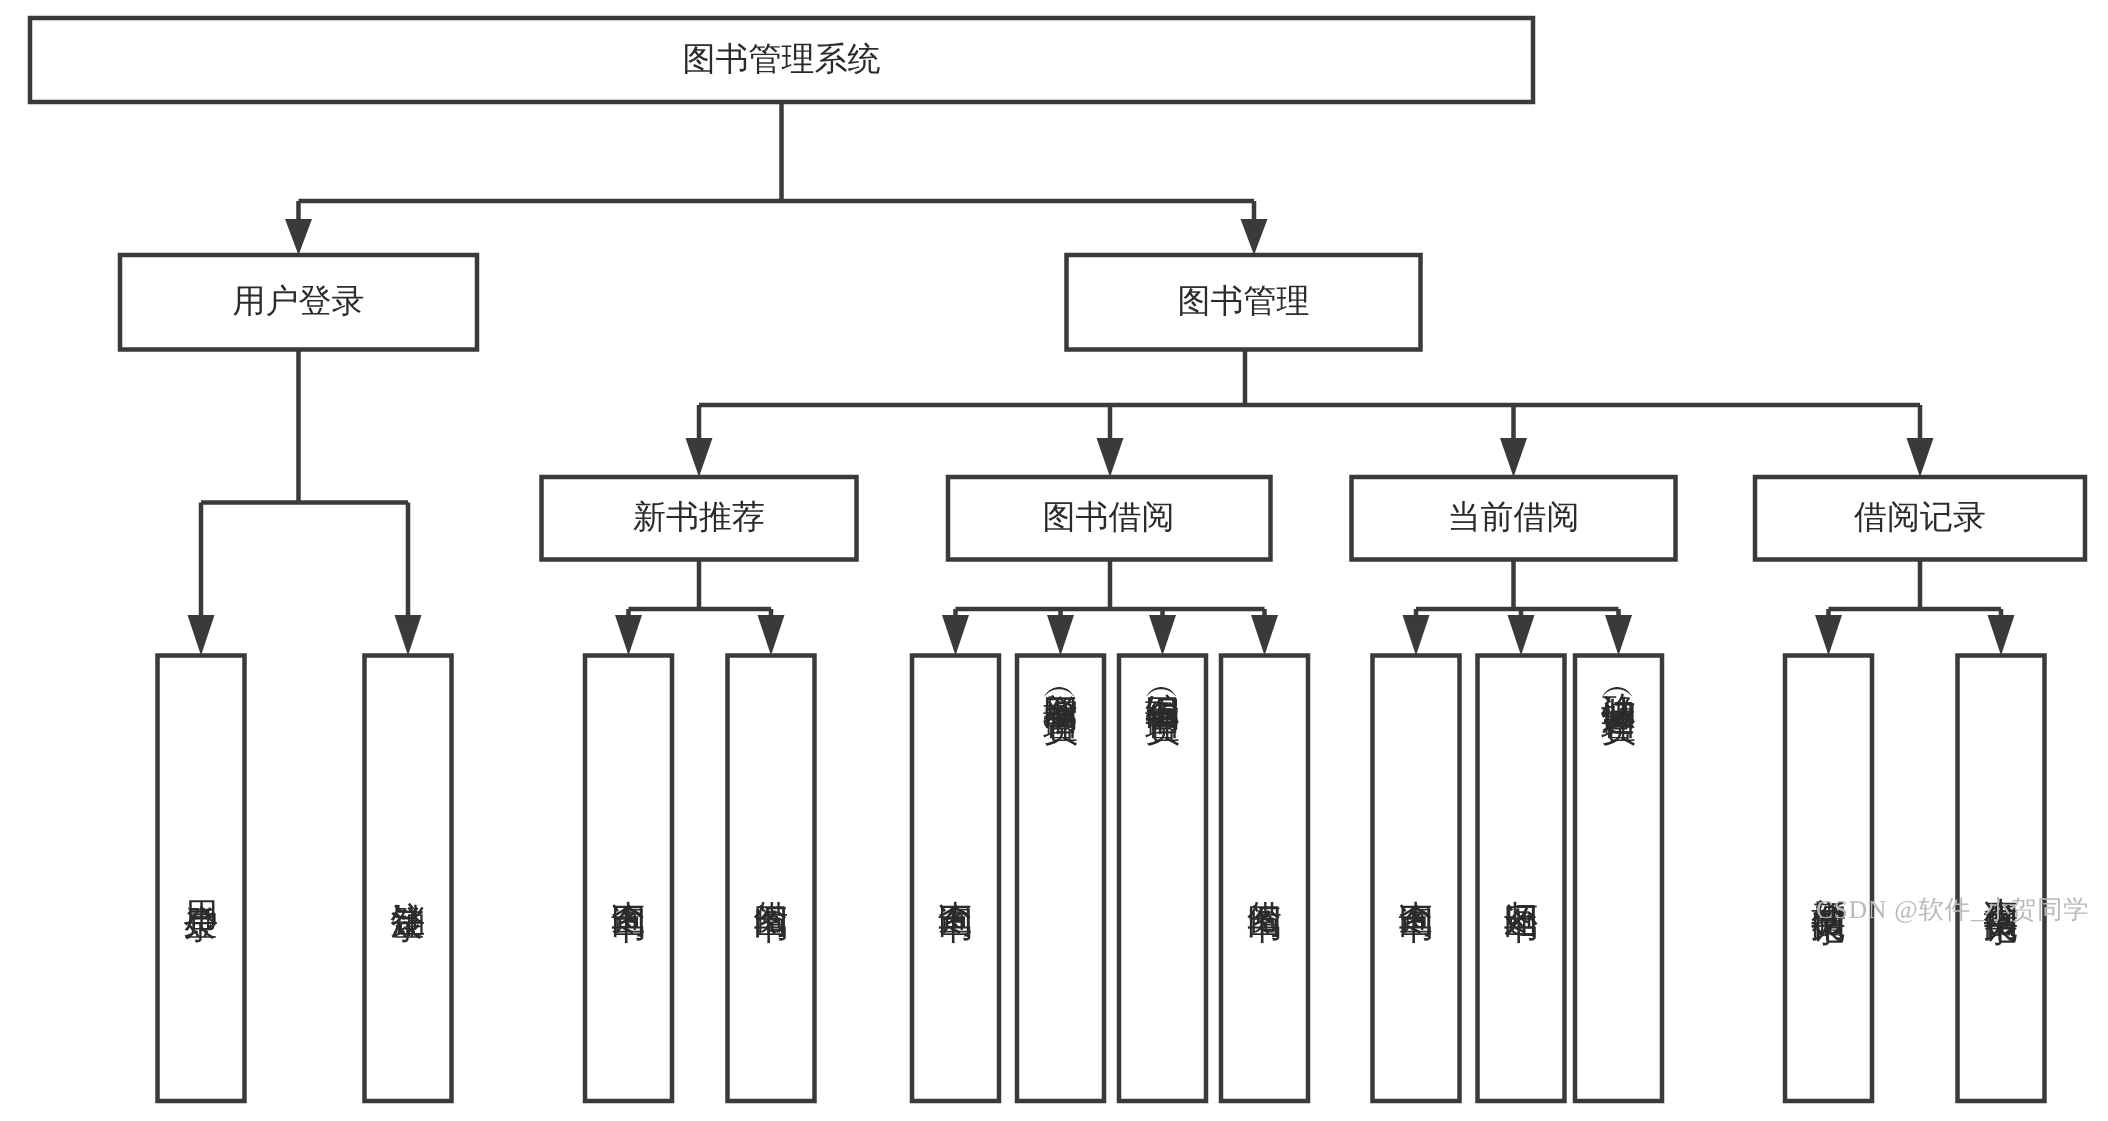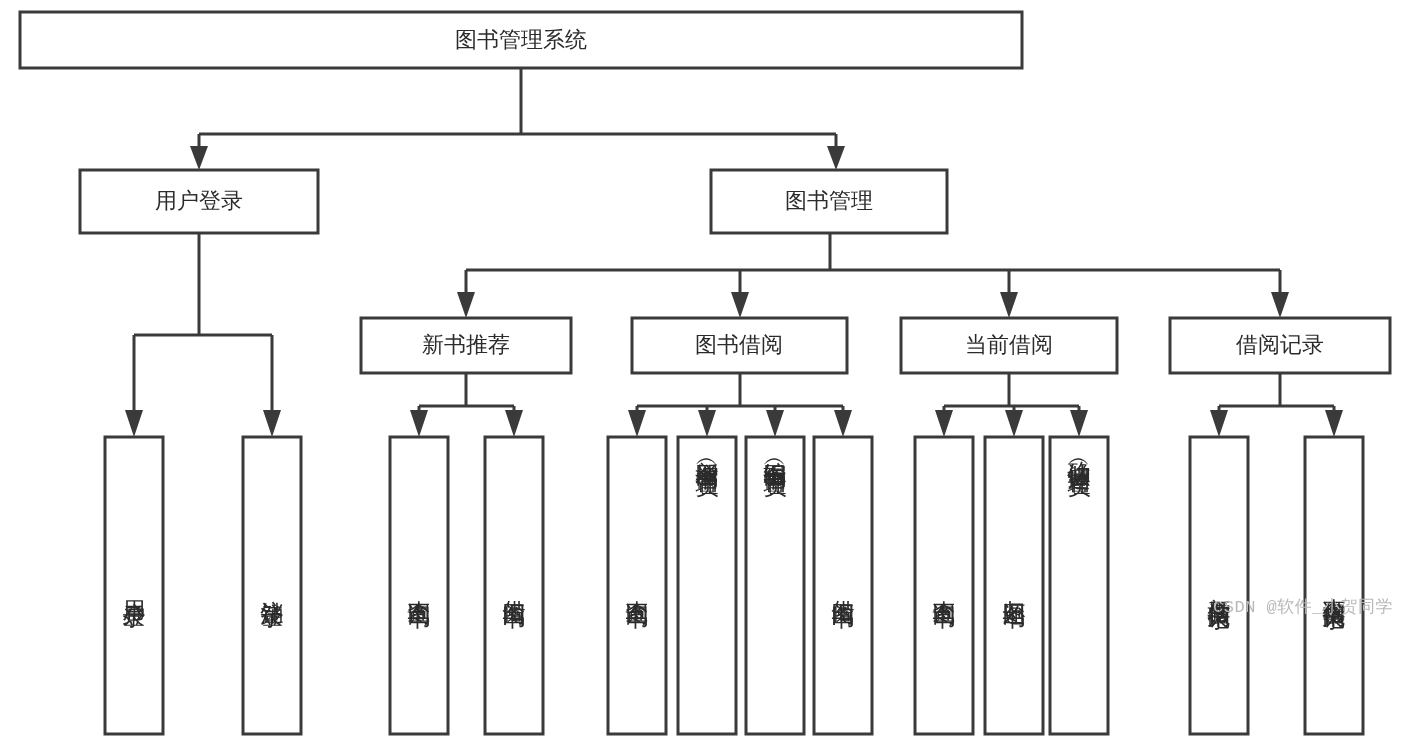--- a/index.html
+++ b/index.html
@@ -62,21 +62,21 @@
     line-height: 1.18;
     letter-spacing: 2px;
     color: #2b2b2b;
     white-space: nowrap;
     text-align: center;
   }
   .watermark {
     position: absolute;
     right: 12px;
     bottom: 6px;
-    font-family: Liberation Mono, monospace;
+    font-family: Liberation Serif, serif;
     font-size: 17px;
     color: #b9b9b9;
     letter-spacing: 0.5px;
     user-select: none;
   }
 </style>
 </head>
 <body>
 
 <div id="diagram-root">

